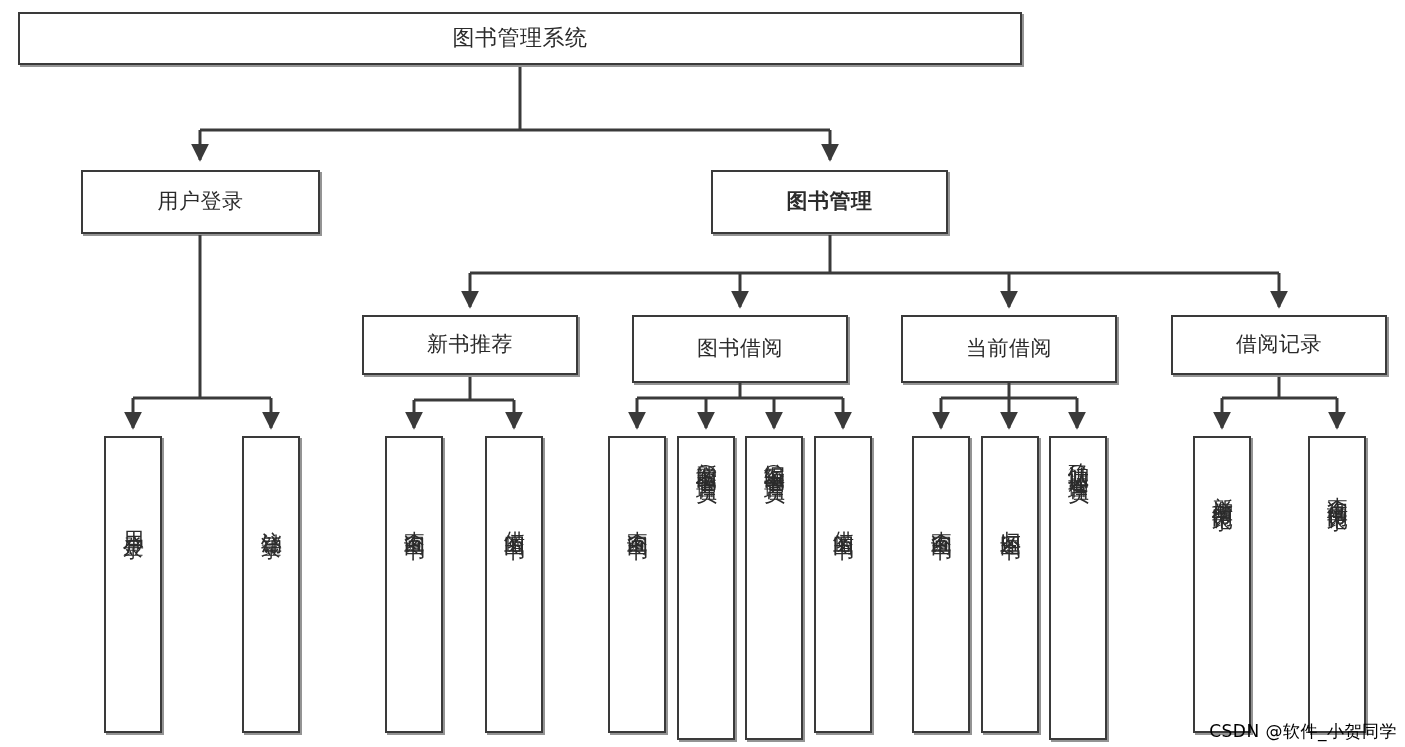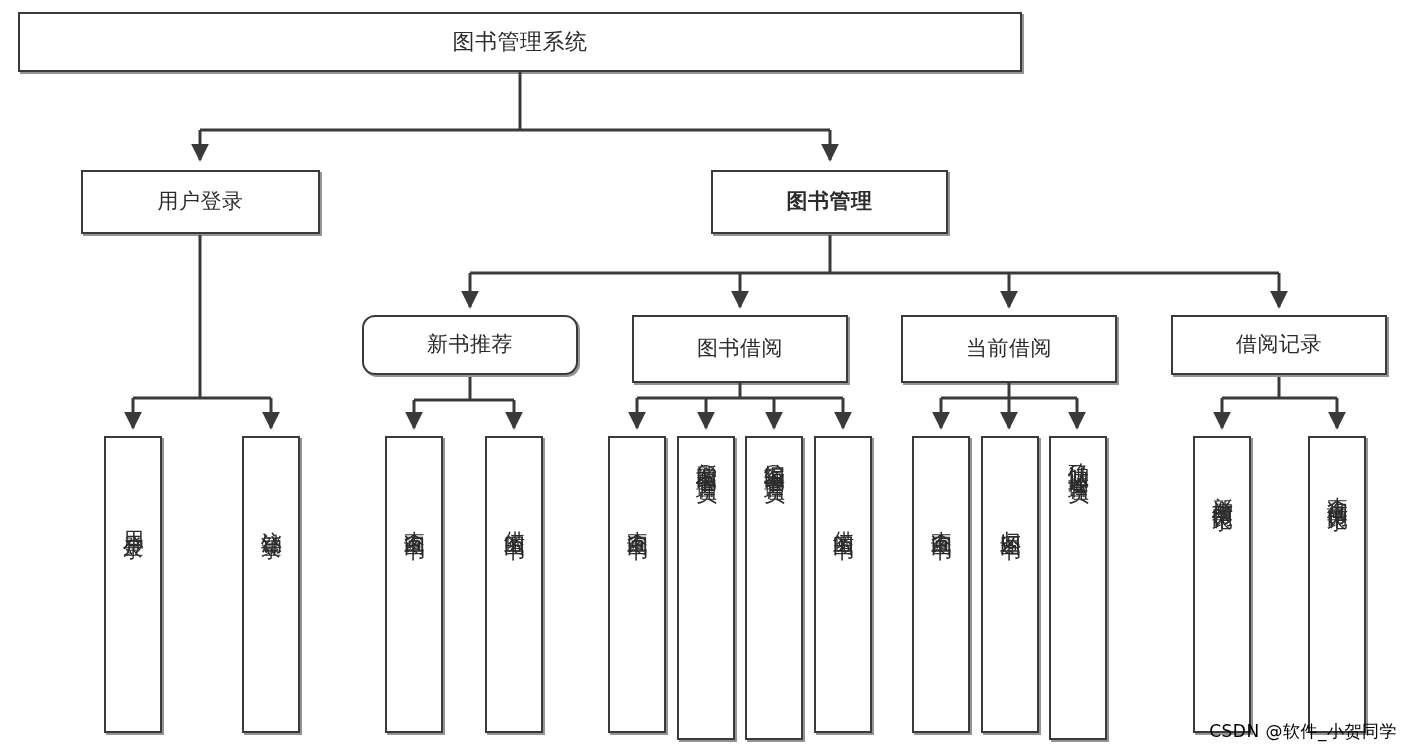--- a/index.html
+++ b/index.html
@@ -122,33 +122,33 @@
       <path d="M 1009 398 L 1009 428" marker-end="url(#arrow)"></path>
       <path d="M 1077 398 L 1077 428" marker-end="url(#arrow)"></path>
 
       <path d="M 1279 377 L 1279 398"></path>
       <path d="M 1222 398 L 1337 398"></path>
       <path d="M 1222 398 L 1222 428" marker-end="url(#arrow)"></path>
       <path d="M 1337 398 L 1337 428" marker-end="url(#arrow)"></path>
     </g>
   </svg>
 
-  <div class="node h root" style="left:18px;top:12px;width:1004px;height:60px;">
+  <div class="node h root" style="left:18px;top:12px;width:1004px;height:53px;">
     <span class="lbl">图书管理系统</span>
   </div>
 
   <div class="node h" style="left:81px;top:170px;width:239px;height:64px;">
     <span class="lbl">用户登录</span>
   </div>
 
   <div class="node h" style="left:711px;top:170px;width:237px;height:64px;font-weight:bold;">
     <span class="lbl">图书管理</span>
   </div>
 
-  <div class="node h" style="left:362px;top:315px;width:216px;height:60px;border-radius:13px;">
+  <div class="node h" style="left:362px;top:315px;width:216px;height:60px;">
     <span class="lbl">新书推荐</span>
   </div>
 
   <div class="node h" style="left:632px;top:315px;width:216px;height:68px;">
     <span class="lbl">图书借阅</span>
   </div>
 
   <div class="node h" style="left:901px;top:315px;width:216px;height:68px;">
     <span class="lbl">当前借阅</span>
   </div>

